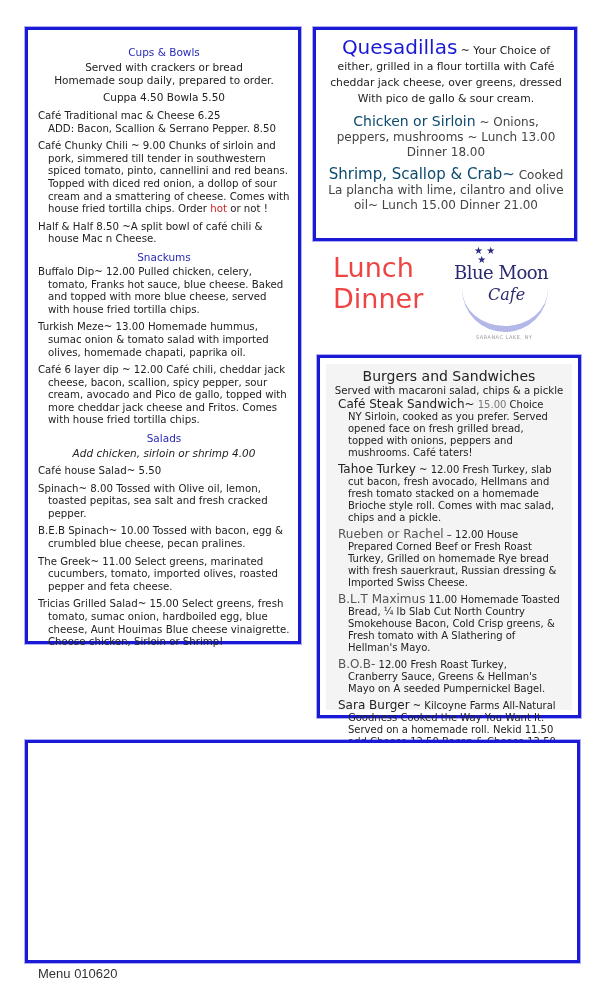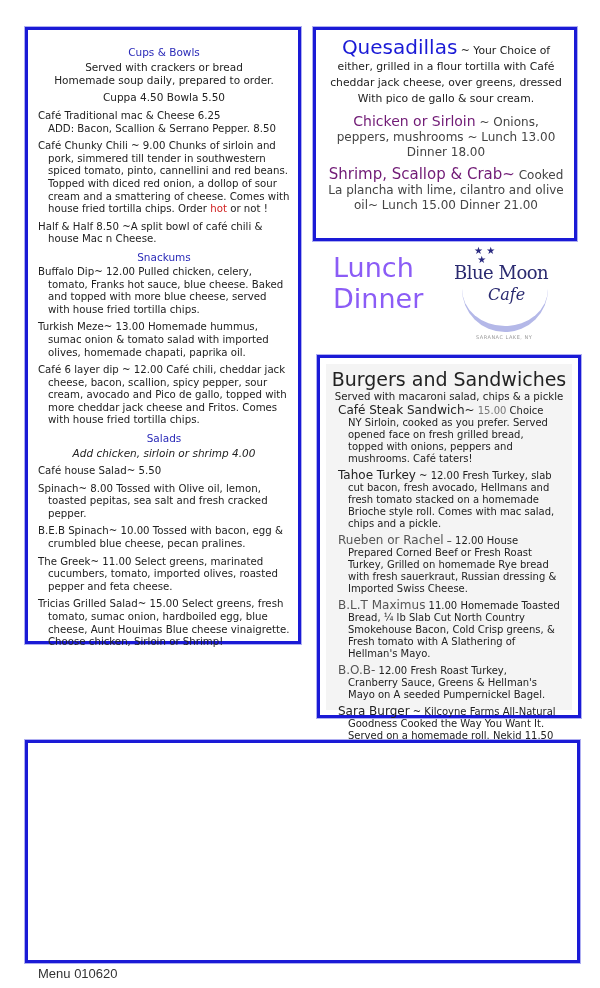--- a/index.html
+++ b/index.html
@@ -14,37 +14,37 @@
   .italic { font-style: italic; }
 
   #left-box { left: 25px; top: 27px; width: 276px; height: 617px; padding: 12px 8px 0 10px; }
   #quesadilla-box { left: 313px; top: 27px; width: 264px; height: 214px; padding: 10px 10px 0 12px; }
   #sandwich-box { left: 317px; top: 355px; width: 264px; height: 363px; padding: 6px 6px 0 6px; }
   #empty-box { left: 25px; top: 740px; width: 555px; height: 223px; }
 
   .q-title { color: #1a1ad6; font-size: 20px; }
   .q-desc { font-size: 10.8px; }
   .q-para { text-align: center; line-height: 14px; margin: 0 0 8px; color: #222; }
-  .q-name { font-size: 14px; color: #701a75; margin-top: 38px; }
+  .q-name { font-size: 14px; color: #0c4a6e; margin-top: 38px; }
   .q-small { font-size: 12px; color: #444; }
 
-  .lunch-dinner { position: absolute; left: 333px; top: 252px; color: #8b5cf6;
+  .lunch-dinner { position: absolute; left: 333px; top: 252px; color: #ef4444;
                   font-size: 27px; line-height: 31px; }
   .logo { position: absolute; left: 448px; top: 246px; width: 120px; height: 100px; }
   .logo .stars { position: absolute; left: 26px; top: 0; color: #2a2a80; font-size: 10px; line-height: 9px; }
   .logo .brand { position: absolute; left: 6px; top: 16px; font-family: "DejaVu Serif", serif;
                  color: #2a2a70; font-size: 18px; letter-spacing: -0.5px; }
   .logo .cafe { position: absolute; left: 40px; top: 39px; font-family: "DejaVu Serif", serif;
                 font-style: italic; color: #2a2a70; font-size: 16px; }
   .logo .moon { position: absolute; left: 14px; top: 30px; width: 86px; height: 50px;
                 border-bottom: 6px solid #b4b8e8; border-radius: 0 0 50px 50px; }
   .logo .place { position: absolute; left: 28px; top: 88px; font-size: 5px; color: #999; letter-spacing: 0.5px; }
 
   .inner-gray { background: #f4f4f4; padding: 4px 4px 4px 4px; height: 346px; box-sizing: border-box; }
-  .s-title { text-align: center; font-size: 19px; margin: 0 0 1px; }
+  .s-title { text-align: center; font-size: 14px; margin: 0 0 1px; }
   .s-sub { text-align: center; font-size: 10.2px; margin: 0 0 2px; }
   .s-item { font-size: 10px; line-height: 12px; margin: 0 8px 4px; padding-left: 10px; text-indent: -10px; }
   .s-name { font-size: 12px; }
   .s-name.gray { color: #555; text-align: center; }
   .s-price-gray { color: #777; }
 
   .footer { position: absolute; left: 38px; top: 966px; font-size: 13px; color: #333;
             font-family: Liberation Sans, sans-serif; }
 </style>
 </head>

